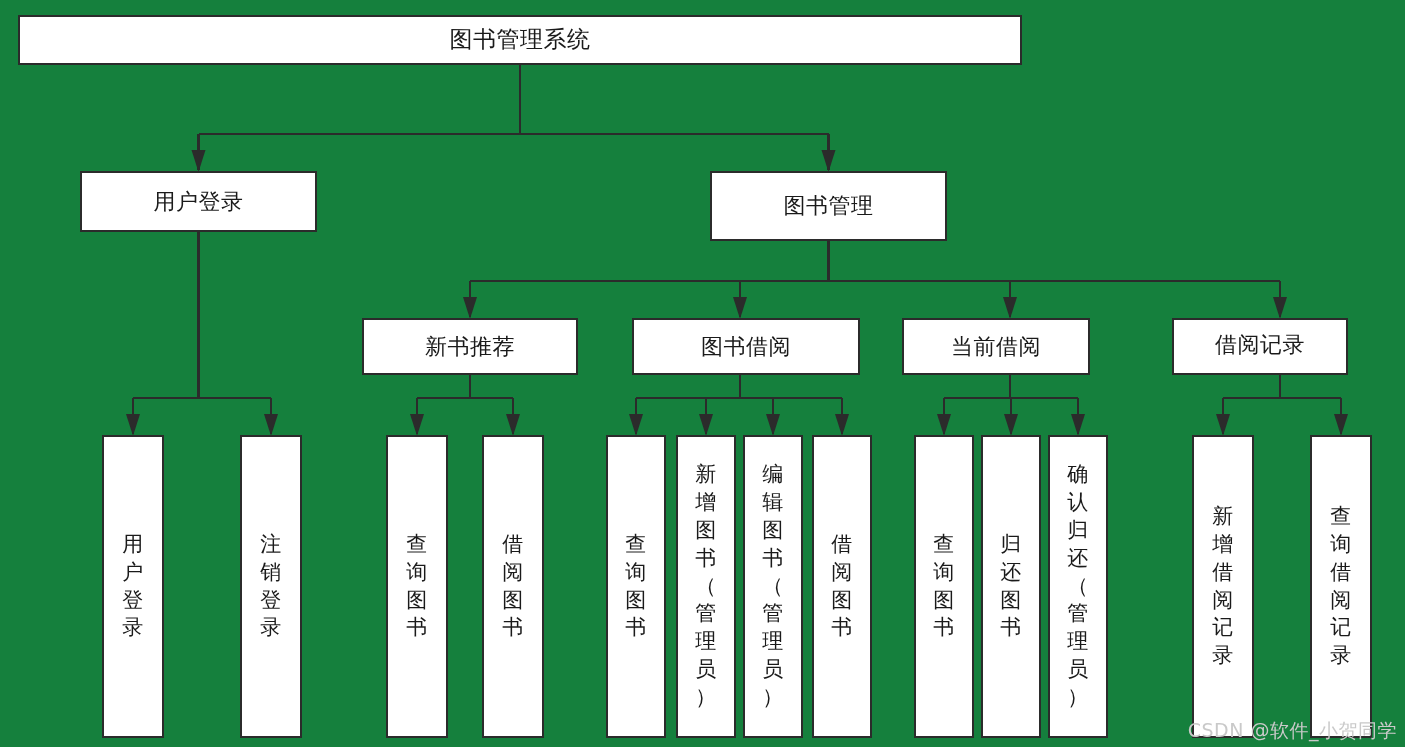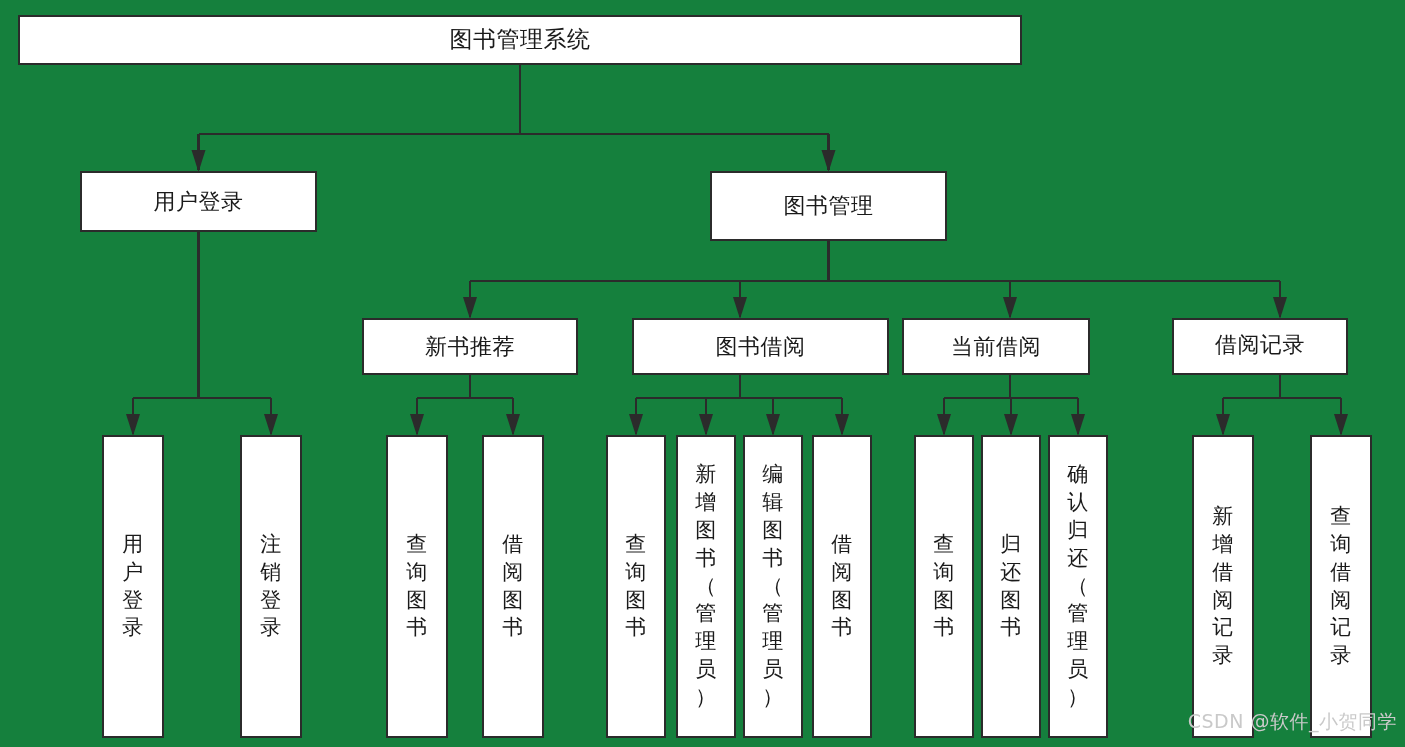--- a/index.html
+++ b/index.html
@@ -52,21 +52,21 @@
     align-items: center;
     justify-content: center;
   }
   .node.vert .lbl {
     font-size: 21px;
     line-height: 1.33;
   }
   #watermark {
     position: absolute;
     right: 8px;
-    bottom: 12px;
+    bottom: 3px;
     font-size: 19px;
     color: #c9c9c9;
     letter-spacing: 0.5px;
     white-space: nowrap;
     font-family: "DejaVu Sans", "Liberation Sans", sans-serif;
   }
 </style>
 </head>
 <body>
 
@@ -131,21 +131,21 @@
       </div>
       <div class="node horiz" style="left: 80px; top: 171px; width: 237px; height: 61px;">
         <span class="lbl">用户登录</span>
       </div>
       <div class="node horiz" style="left: 710px; top: 171px; width: 237px; height: 70px;">
         <span class="lbl">图书管理</span>
       </div>
       <div class="node horiz" style="left: 362px; top: 318px; width: 216px; height: 57px;">
         <span class="lbl">新书推荐</span>
       </div>
-      <div class="node horiz" style="left: 632px; top: 318px; width: 257px; height: 57px;">
+      <div class="node horiz" style="left: 632px; top: 318px; width: 228px; height: 57px;">
         <span class="lbl">图书借阅</span>
       </div>
       <div class="node horiz" style="left: 902px; top: 318px; width: 188px; height: 57px;">
         <span class="lbl">当前借阅</span>
       </div>
       <div class="node horiz" style="left: 1172px; top: 318px; width: 176px; height: 57px; font-family: Liberation Mono, monospace;">
         <span class="lbl">借阅记录</span>
       </div>
       <div class="node vert" style="left: 102px; top: 435px; width: 62px; height: 303px;">
         <span class="lbl">用

